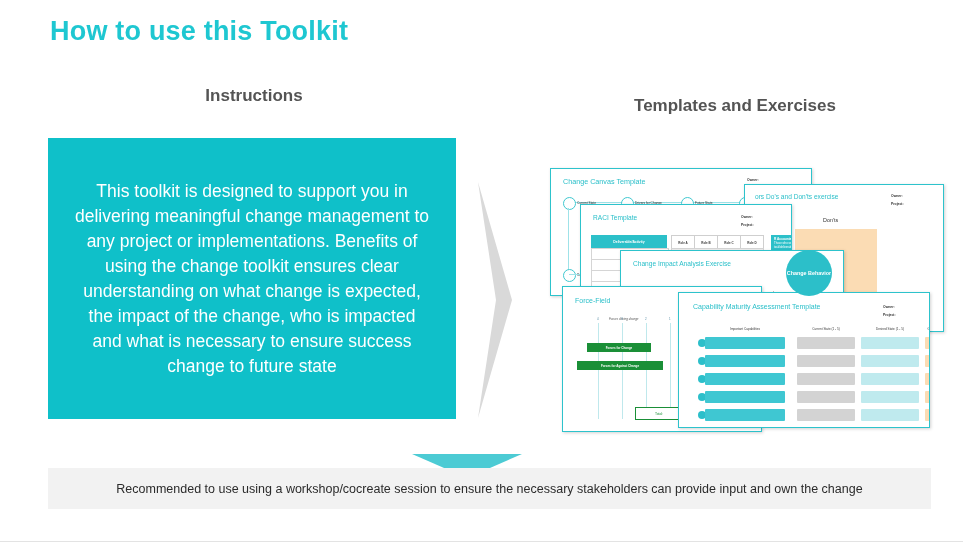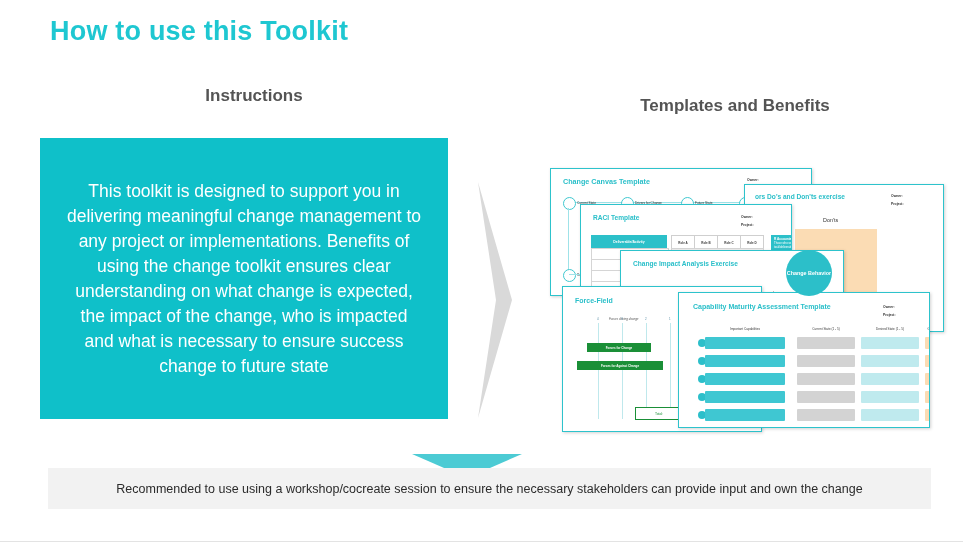--- a/index.html
+++ b/index.html
@@ -17,21 +17,21 @@
     font-size:27px;font-weight:bold;color:#1ec7d1;letter-spacing:.2px;
     white-space:nowrap;
   }
 
   
   #instructions-heading{
     position:absolute;left:48px;top:86px;width:412px;text-align:center;
     font-size:17px;font-weight:bold;color:#545454;
   }
   #instructions-box{
-    position:absolute;left:40px;top:138px;width:408px;height:281px;
+    position:absolute;left:48px;top:138px;width:408px;height:281px;
     background:#0fc0c9;
     display:flex;align-items:center;justify-content:center;
     box-sizing:border-box;padding:10px 24px;
   }
   #instructions-text{
     color:#ffffff;font-size:17.5px;line-height:25px;text-align:center;
   }
 
   
   #flow-arrow{position:absolute;left:472px;top:182px;width:46px;height:236px;}
@@ -47,21 +47,21 @@
   }
 
   
   #card-stack{position:absolute;left:536px;top:160px;width:410px;height:275px;}
   .card{
     position:absolute;background:#ffffff;border:1.3px solid #2dc3cc;
     box-shadow:1px 1px 3px rgba(0,0,0,.18);
     box-sizing:border-box;overflow:hidden;
   }
   .card-title{
-    position:absolute;color:#29bfc9;font-weight:bold;white-space:nowrap;
+    position:absolute;color:#29bfc9;font-weight:normal;white-space:nowrap;
   }
   .owner-block{position:absolute;font-size:3.4px;color:#333;font-weight:bold;line-height:6px;text-align:left;}
 
   
   #card-canvas{left:14px;top:8px;width:262px;height:128px;}
   #card-canvas .card-title{left:12px;top:8px;font-size:7.2px;}
   .node{position:absolute;width:11px;height:11px;border-radius:50%;border:1px solid #3fc8d0;background:#fff;}
   .node-lbl{position:absolute;font-size:3.2px;color:#2f2f2f;white-space:nowrap;top:4px;}
   .vline{position:absolute;width:1px;background:#9fe2e8;}
   .hbar{position:absolute;height:1px;background:#9fe2e8;}
@@ -138,21 +138,21 @@
 
   <div id="page-title">How to use this Toolkit</div>
   <div id="instructions-box">
     <div id="instructions-text">This toolkit is designed to support you in delivering meaningful change management to any project or implementations. Benefits of using the change toolkit ensures clear understanding on what change is expected, the impact of the change, who is impacted and what is necessary to ensure success change to future state</div>
   </div>
 
   <svg id="flow-arrow" viewBox="0 0 46 236" preserveAspectRatio="none">
     <polygon points="6,0 40,118 6,236 24,118" fill="#d9d9d9"></polygon>
   </svg>
 
-  <div id="templates-heading">Templates and Benefits</div>
+  <div id="templates-heading">Templates and Exercises</div>
 
   <div id="card-stack">
 
     <div class="card" id="card-canvas">
       <div class="card-title">Change Canvas Template</div>
       <div class="owner-block" style="left:196px;top:8px;">Owner:</div>
       <div class="owner-block" style="left:196px;top:16px;">Project:</div>
       <div class="hbar" style="left:18px;top:33px;width:232px;"></div>
       <div class="node" style="left:12px;top:28px;"></div>
       <div class="node-lbl" style="left:26px;top:32px;">Current State</div>

